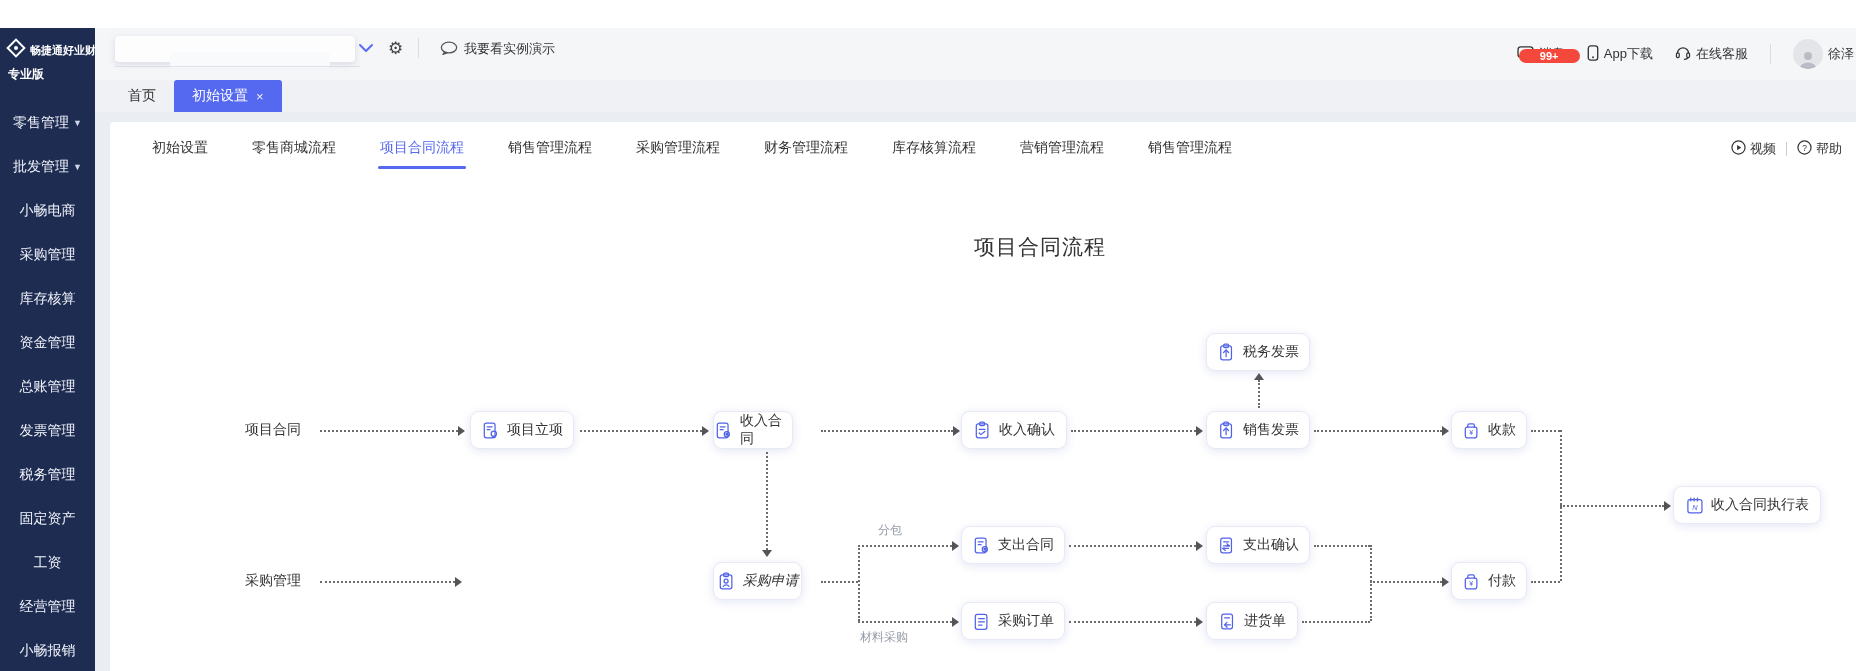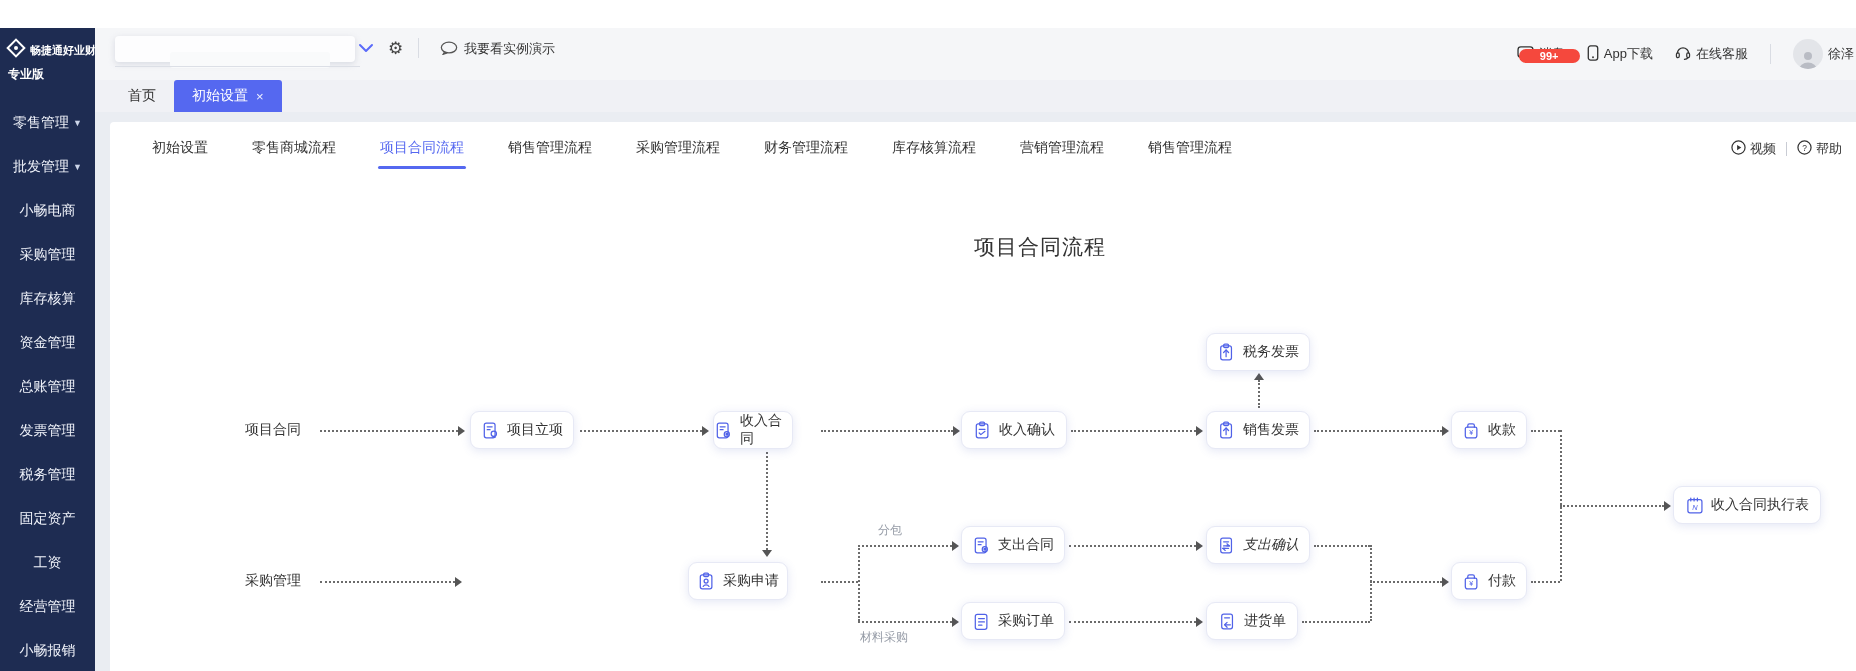--- a/index.html
+++ b/index.html
@@ -350,32 +350,32 @@
       <div class="flow-node" style="left: 961px; top: 526px; width: 104px;">
         <svg width="19" height="19" viewBox="0 0 23 23" fill="none" stroke="#5062e8" stroke-width="1.5" stroke-linecap="round" stroke-linejoin="round">
           <rect x="4" y="2.5" width="13" height="18" rx="2.5"></rect>
           <line x1="7.5" y1="7" x2="13.5" y2="7"></line>
           <line x1="7.5" y1="10.5" x2="11" y2="10.5"></line>
           <circle cx="15.5" cy="16" r="3.1"></circle>
           <circle cx="15.5" cy="16" r="1" fill="#5062e8"></circle>
         </svg>
         <span>支出合同</span>
       </div>
-      <div class="flow-node" style="left: 1206px; top: 526px; width: 104px; font-style: italic;">
+      <div class="flow-node" style="left: 1206px; top: 526px; width: 104px;">
         <svg width="19" height="19" viewBox="0 0 23 23" fill="none" stroke="#5062e8" stroke-width="1.5" stroke-linecap="round" stroke-linejoin="round">
           <rect x="4.5" y="2.5" width="13" height="18" rx="2.5"></rect>
           <line x1="8" y1="7" x2="14" y2="7"></line>
           <polyline points="12,9.5 15,12 12,12"></polyline>
           <polyline points="10,17.5 7,15 10,15"></polyline>
           <line x1="8" y1="12" x2="15" y2="12"></line>
           <line x1="7" y1="15" x2="14" y2="15"></line>
         </svg>
         <span>支出确认</span>
       </div>
-      <div class="flow-node" style="left: 688px; top: 562px; width: 100px;">
+      <div class="flow-node" style="left: 713px; top: 562px; width: 89px; font-style: italic;">
         <svg width="19" height="19" viewBox="0 0 23 23" fill="none" stroke="#5062e8" stroke-width="1.5" stroke-linecap="round" stroke-linejoin="round">
           <rect x="4" y="3.5" width="14" height="17" rx="2.5"></rect>
           <rect x="8" y="1.5" width="6" height="4" rx="1.5"></rect>
           <circle cx="11" cy="11" r="2.4"></circle>
           <path d="M7.5 17.5 a3.8 3 0 0 1 7 0"></path>
         </svg>
         <span>采购申请</span>
       </div>
       <div class="flow-node" style="left: 1451px; top: 562px; width: 76px;">
         <svg width="19" height="19" viewBox="0 0 23 23" fill="none" stroke="#5062e8" stroke-width="1.5" stroke-linecap="round" stroke-linejoin="round">

